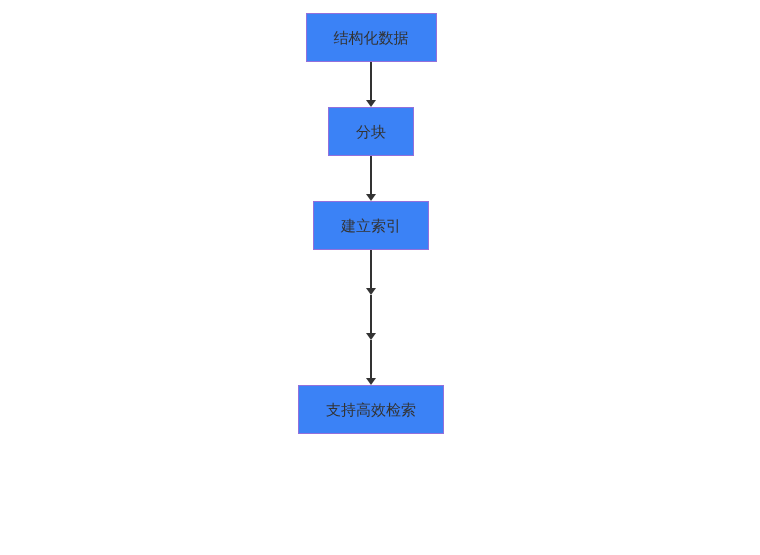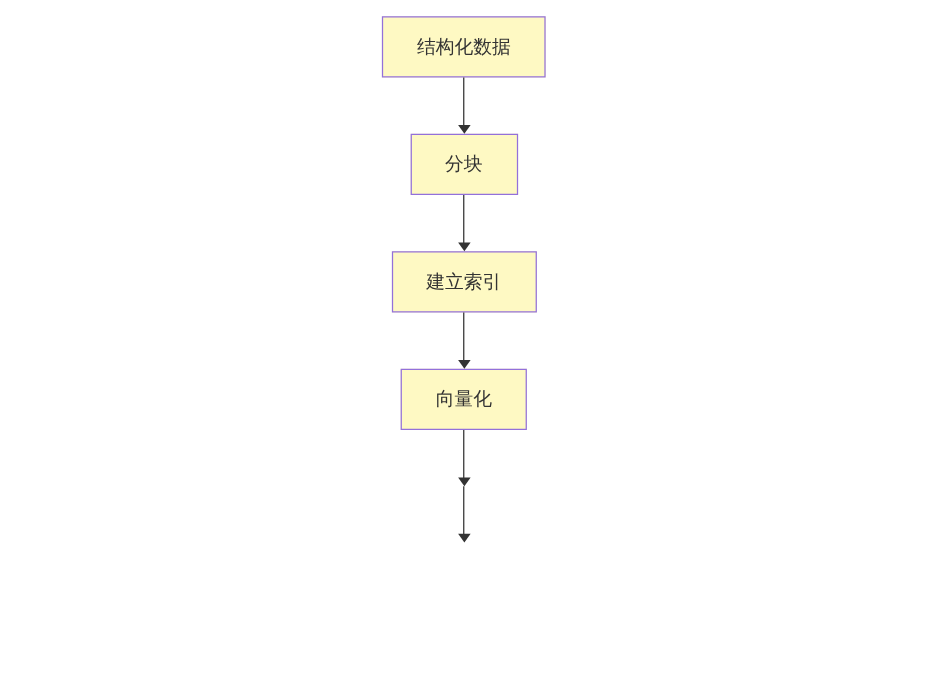--- a/index.html
+++ b/index.html
@@ -23,21 +23,21 @@
     flex-direction: column;
     align-items: center;
   }
   .node {
     box-sizing: border-box;
     height: 49px;
     padding: 0 27px;
     display: flex;
     align-items: center;
     justify-content: center;
-    background: #fef9c3;
+    background: #3b82f6;
     border: 1px solid #9370DB;
     color: #333333;
     font-size: 15px;
     white-space: nowrap;
     line-height: 1;
   }
   .arrow {
     position: relative;
     width: 12px;
     height: 45px;
@@ -88,29 +88,29 @@
 
   <div class="node">
     <span>建立索引</span>
   </div>
 
   <div class="arrow">
     <span class="arrow-line"></span>
     <span class="arrow-head"></span>
   </div>
 
-  <div class="node">
-    <span>向量化</span>
-  </div>
 
   <div class="arrow">
     <span class="arrow-line"></span>
     <span class="arrow-head"></span>
   </div>
 
 
   <div class="arrow">
     <span class="arrow-line"></span>
     <span class="arrow-head"></span>
   </div>
 
+  <div class="node">
+    <span>支持高效检索</span>
+  </div>
 
 </div>
 
 </body></html>

